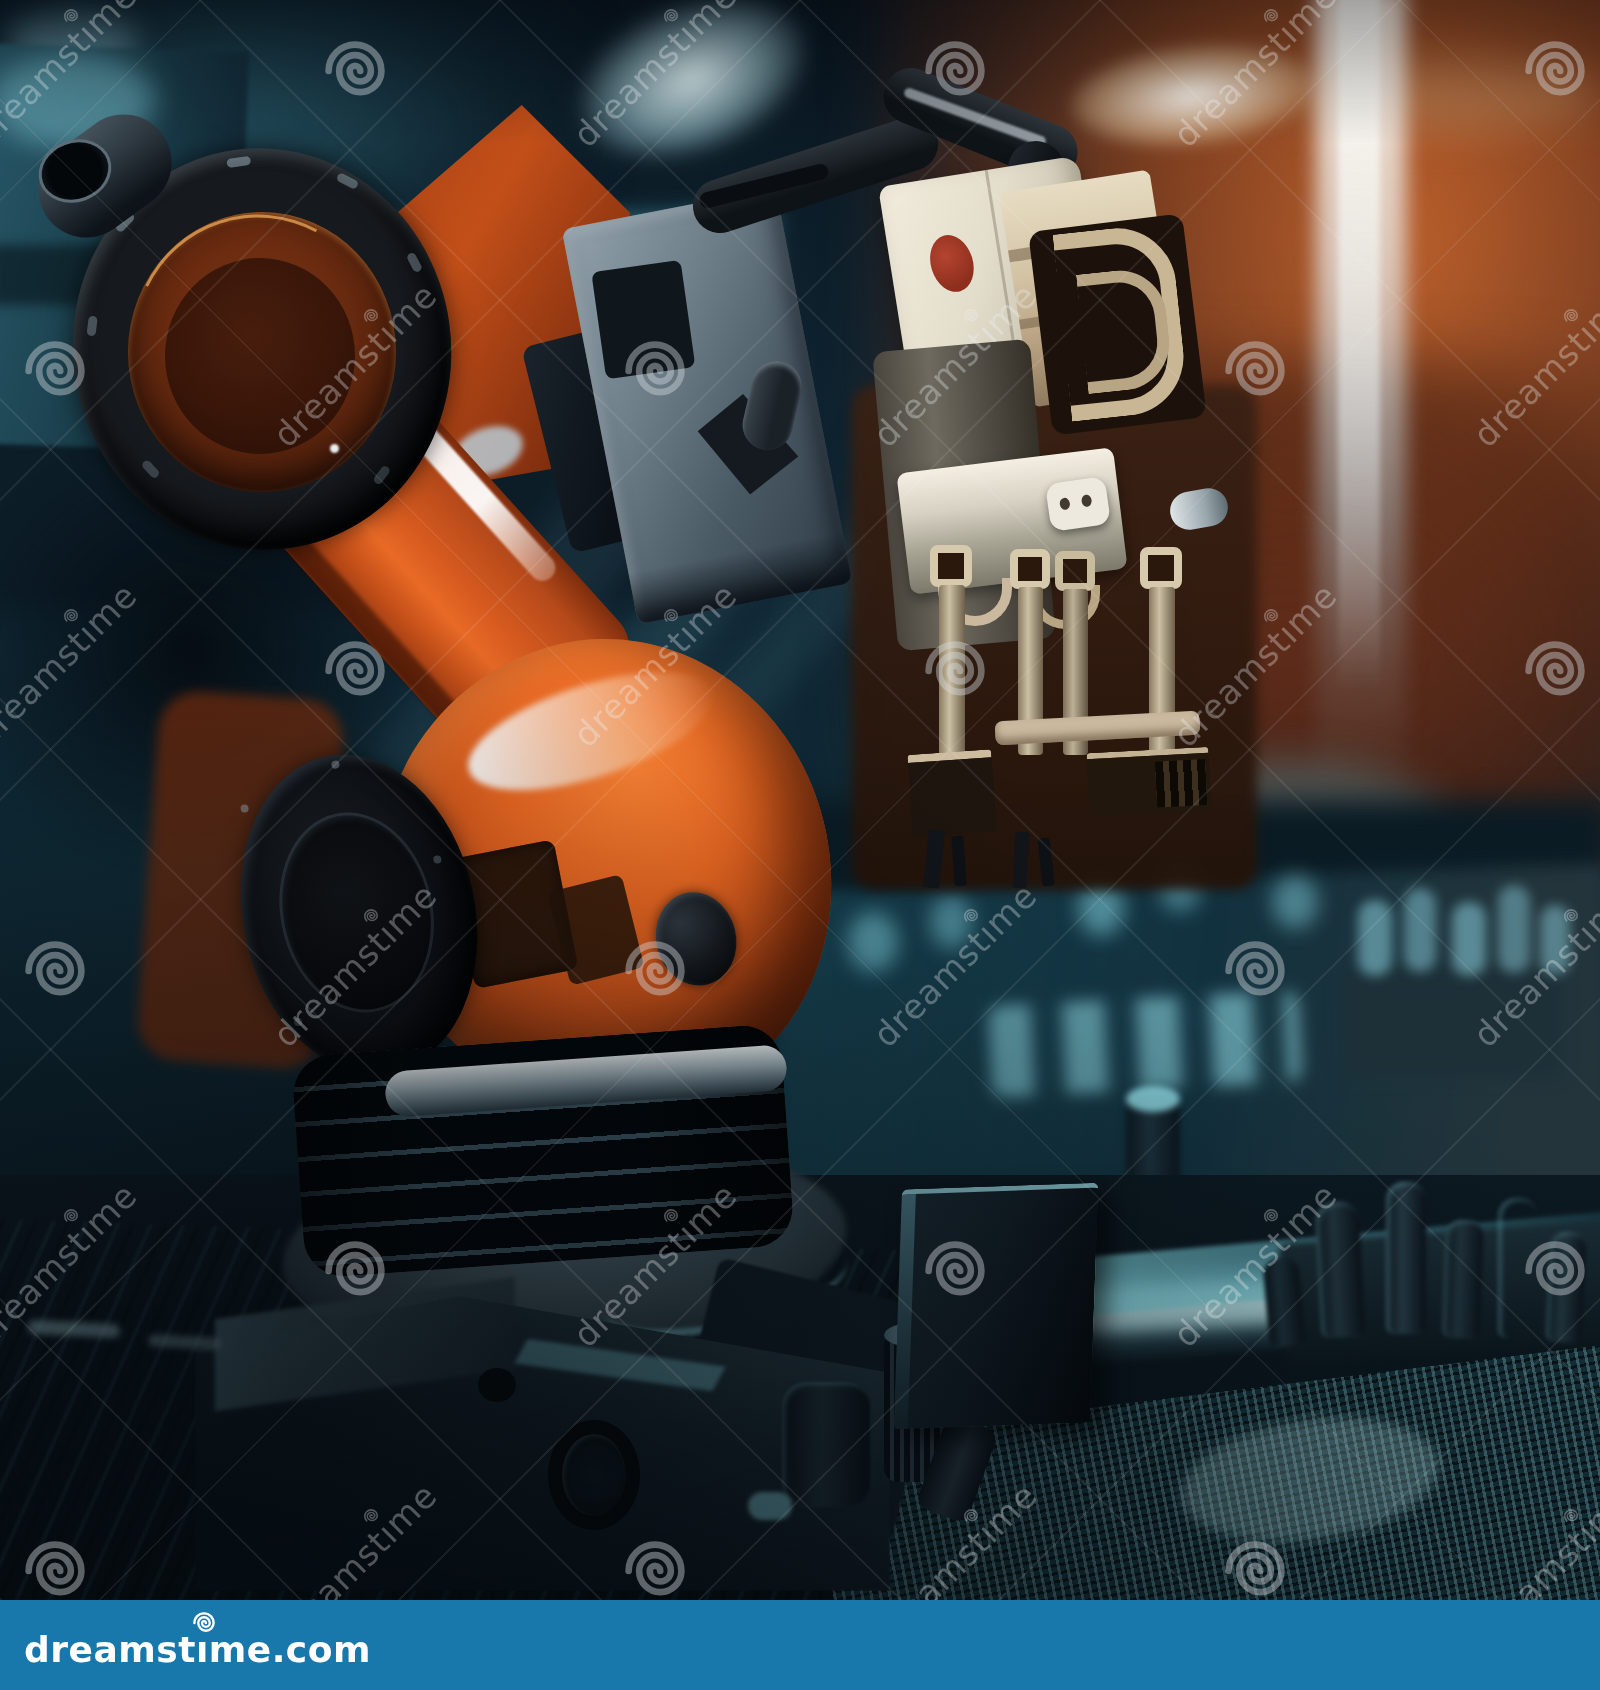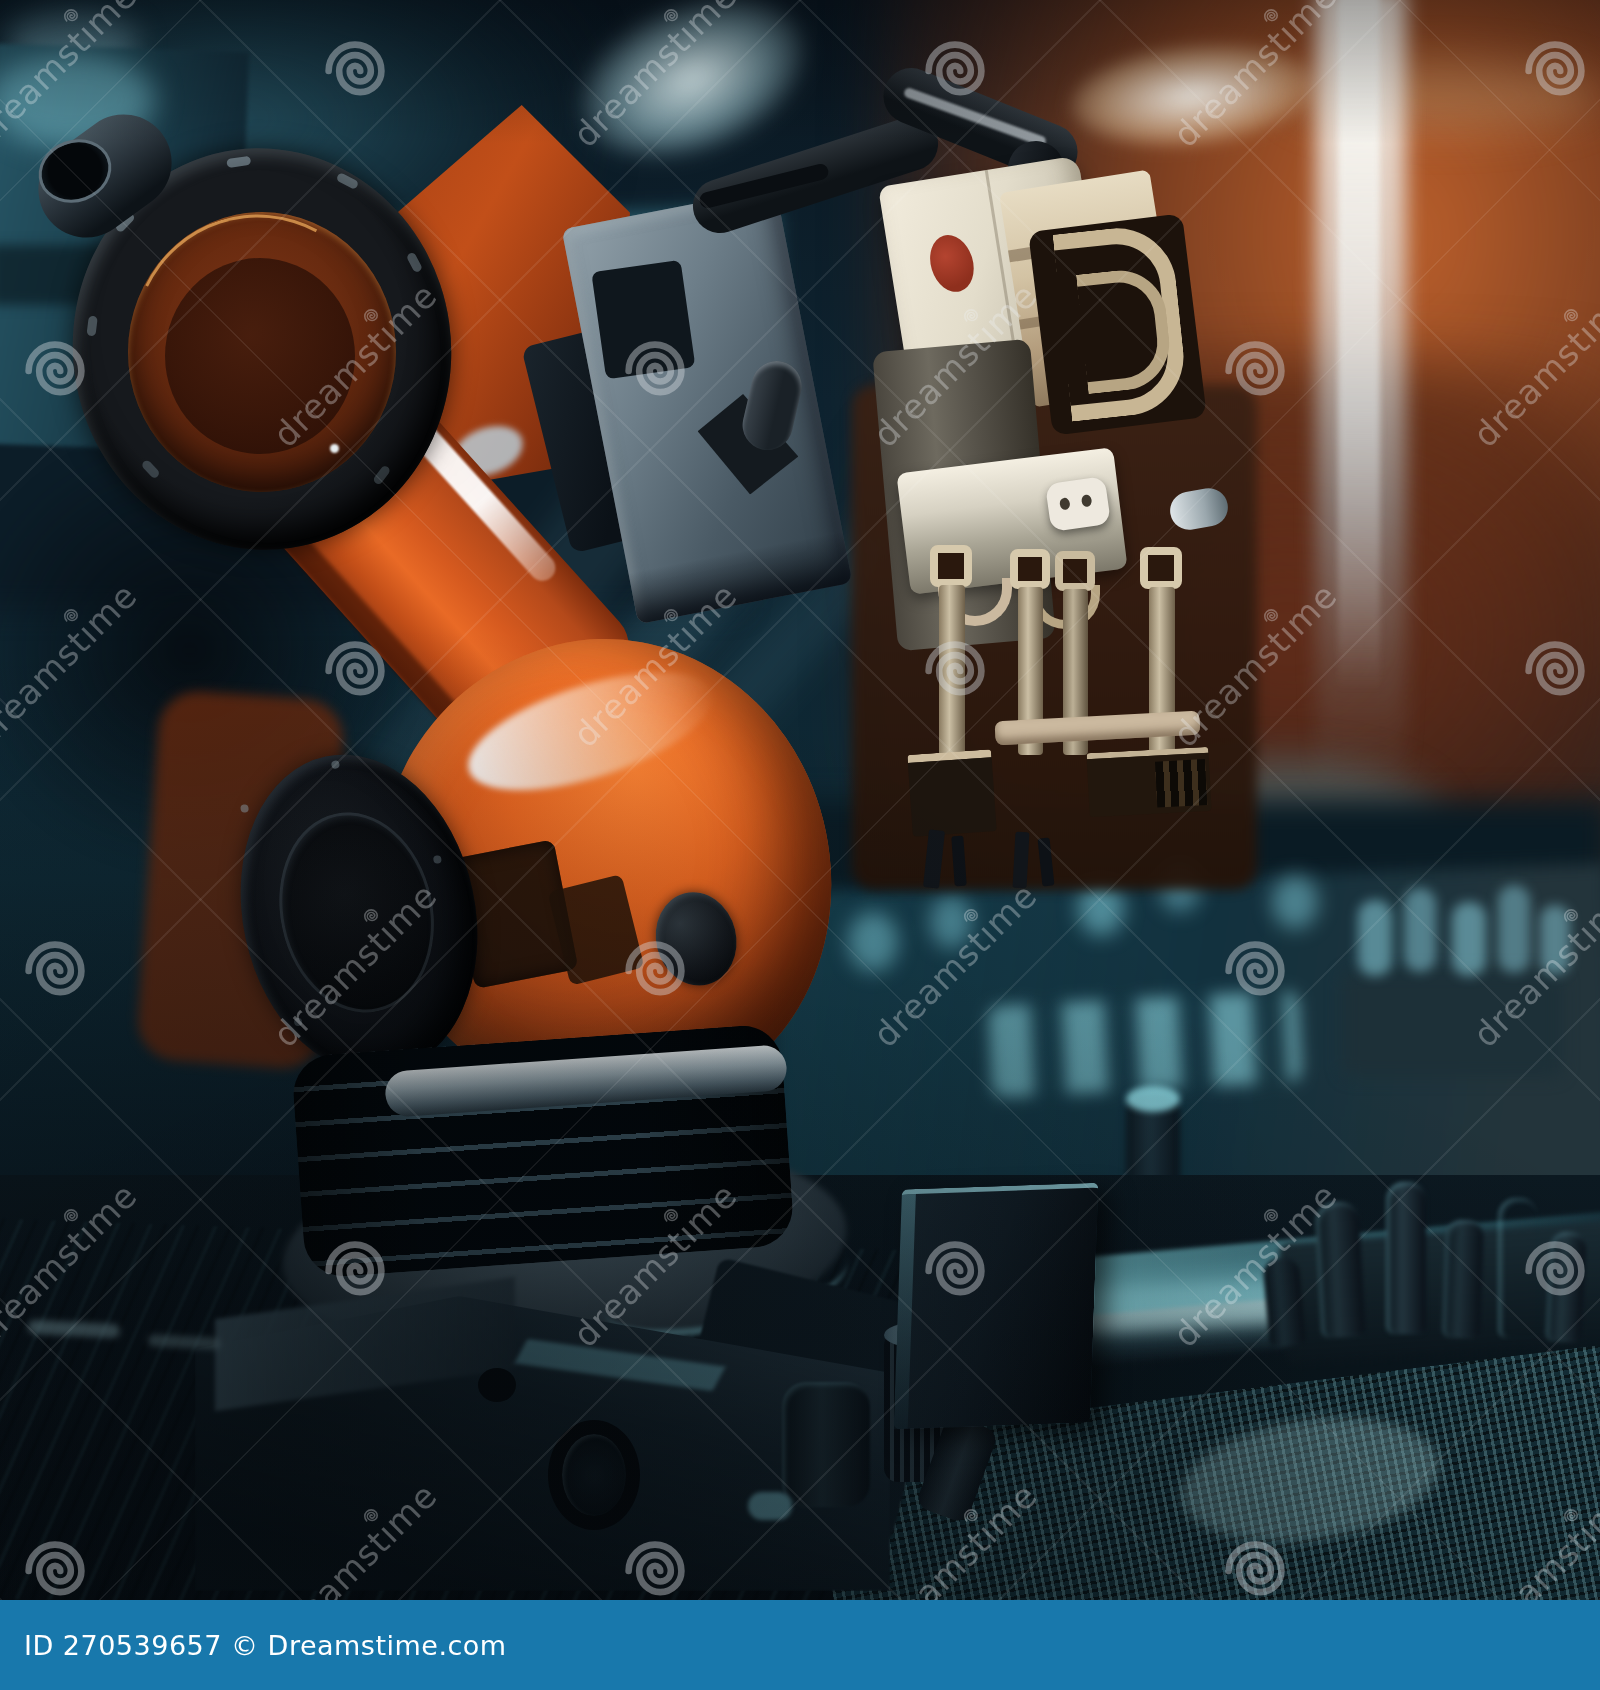--- a/index.html
+++ b/index.html
@@ -335,15 +335,17 @@
               <use href="#spiral"></use>
             </svg></div>
           <div class="wm-text" style="left: 1555px; top: 1565px;"><span>dreamst</span><span class="wm-i">ı<svg class="wm-idot" viewBox="0 0 100 100">
                 <use href="#spiral"></use>
               </svg></span><span>me</span></div>
         </div>
     </div>
   </div>
 
   <div id="bar">
-    <div class="dt-id">ID 270539657 © Dreamstime.com</div>
+    <div class="dt-logo"><span>dreamst</span><span class="wm-i">ı<svg class="logo-idot" viewBox="0 0 100 100">
+            <use href="#spiral"></use>
+          </svg></span><span>me.com</span></div>
   </div>
 </div>
 
 </body></html>

